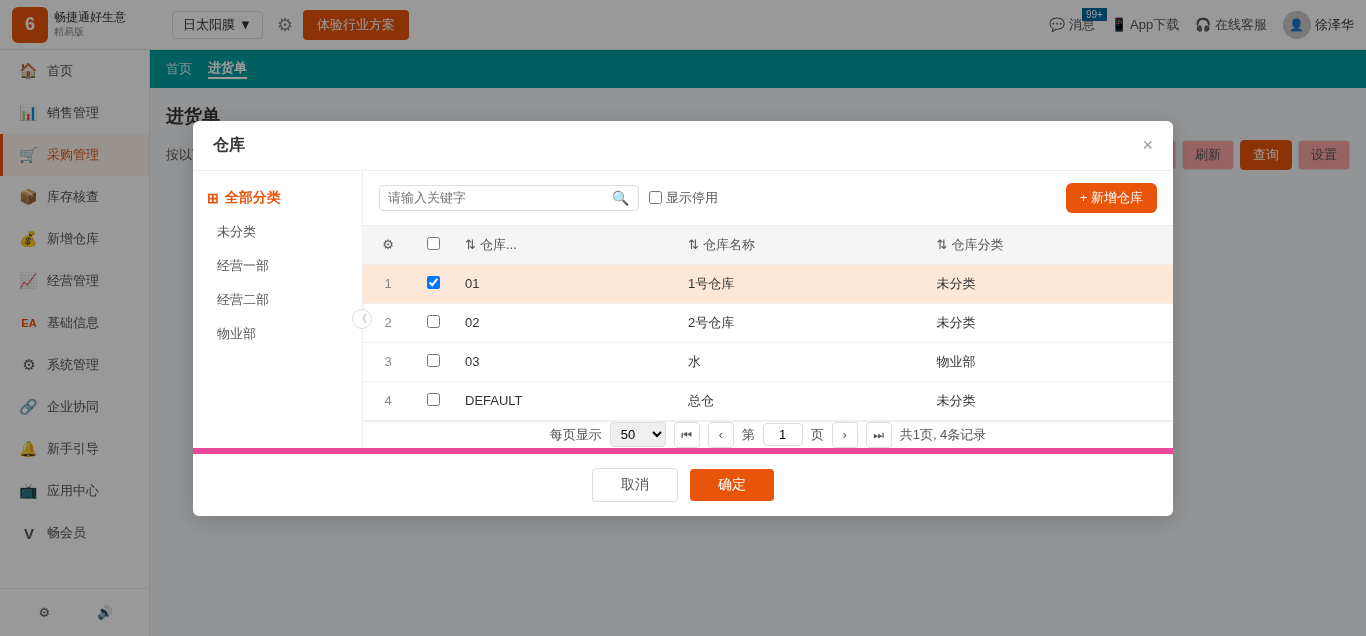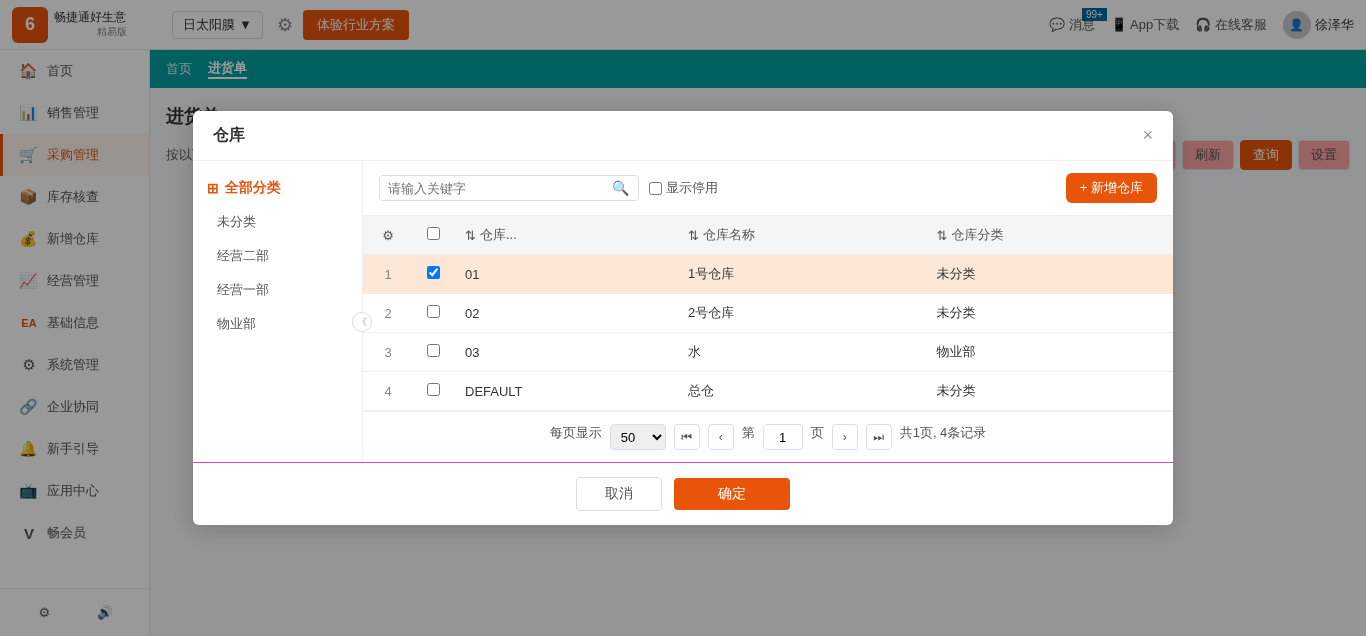--- a/index.html
+++ b/index.html
@@ -26,21 +26,21 @@
       width: 150px;
     }
     .logo-icon {
       width: 36px; height: 36px;
       background: #e8540a;
       border-radius: 6px;
       display: flex; align-items: center; justify-content: center;
       color: white; font-weight: bold; font-size: 18px;
     }
     .logo-text { font-size: 12px; color: #333; line-height: 1.3; }
-    .logo-sub { font-size: 10px; color: #888; margin-left: 43px; }
+    .logo-sub { font-size: 10px; color: #888; }
     .header-dropdown {
       display: flex; align-items: center; gap: 4px;
       padding: 4px 10px; border: 1px solid #ddd; border-radius: 4px;
       cursor: pointer; color: #333; font-size: 13px;
     }
     .header-settings { color: #888; cursor: pointer; font-size: 18px; margin-left: 4px; }
     .header-trial-btn {
       background: #e8540a; color: white; border: none;
       padding: 6px 14px; border-radius: 4px; cursor: pointer; font-size: 13px;
     }
@@ -175,49 +175,49 @@
       padding: 10px 12px; border-bottom: 1px solid #f0f0f0;
       font-size: 13px; color: #333;
     }
     tbody tr td:first-child { text-align: center; color: #888; }
     tbody tr td:nth-child(2) { text-align: center; }
     tbody tr.selected { background: #fde8d8; }
     .col-header { display: flex; align-items: center; gap: 4px; }
 
     
     .modal-pagination {
-      display: flex; justify-content: center;
-      padding: 12px 16px; border-top: 1px solid #eee; gap: 8px;
+      display: flex; align-items: center; justify-content: center;
+      padding: 0 16px; border-top: 1px solid #eee; gap: 8px;
       color: #555; font-size: 13px;
     }
     .page-size-select {
       border: 1px solid #ddd; border-radius: 4px; padding: 3px 6px; font-size: 13px;
     }
     .page-btn {
       border: 1px solid #ddd; background: #fff; width: 26px; height: 26px;
       border-radius: 4px; cursor: pointer; display: flex; align-items: center; justify-content: center;
       color: #555; font-size: 12px;
     }
     .page-input {
       border: 1px solid #ddd; border-radius: 4px; width: 40px; text-align: center;
       padding: 3px 4px; font-size: 13px;
     }
 
     
     .modal-footer {
       display: flex; align-items: center; justify-content: center; gap: 12px;
-      padding: 14px 20px; border-top: 1px solid #ec4899;
+      padding: 14px 20px; border-top: 6px solid #ec4899;
     }
     .footer-btn-cancel {
       border: 1px solid #ddd; background: #fff; padding: 7px 28px;
       border-radius: 4px; cursor: pointer; color: #555; font-size: 14px;
     }
     .footer-btn-ok {
       background: #e8540a; color: white; border: none;
-      padding: 7px 44px; border-radius: 4px; cursor: pointer; font-size: 14px;
+      padding: 7px 28px; border-radius: 4px; cursor: pointer; font-size: 14px;
     }
     .teal-topbar {
       background: #00a0a0;
       height: 38px;
       display: flex; align-items: center; padding: 0 16px; gap: 16px;
       flex-shrink: 0;
     }
     .teal-topbar-link { color: #fff; font-size: 13px; cursor: pointer; opacity: 0.85; }
     .teal-topbar-link.active { opacity: 1; font-weight: bold; border-bottom: 2px solid #fff; }
   </style>
@@ -354,22 +354,22 @@
     </div>
 
     <div class="modal-body">
 
       <div class="modal-sidebar" style="position:relative;">
         <div class="modal-sidebar-header">
           <span>⊞</span>
           <span>全部分类</span>
         </div>
         <div class="modal-sidebar-item">未分类</div>
+        <div class="modal-sidebar-item">经营一部</div>
         <div class="modal-sidebar-item">经营二部</div>
-        <div class="modal-sidebar-item">经营一部</div>
         <div class="modal-sidebar-item">物业部</div>
         <div class="modal-sidebar-collapse">《</div>
       </div>
 
       <div class="modal-main">
 
         <div class="modal-toolbar">
           <div class="search-input-wrap">
             <input type="text" placeholder="请输入关键字" style="">
             <span class="search-icon">🔍</span>

